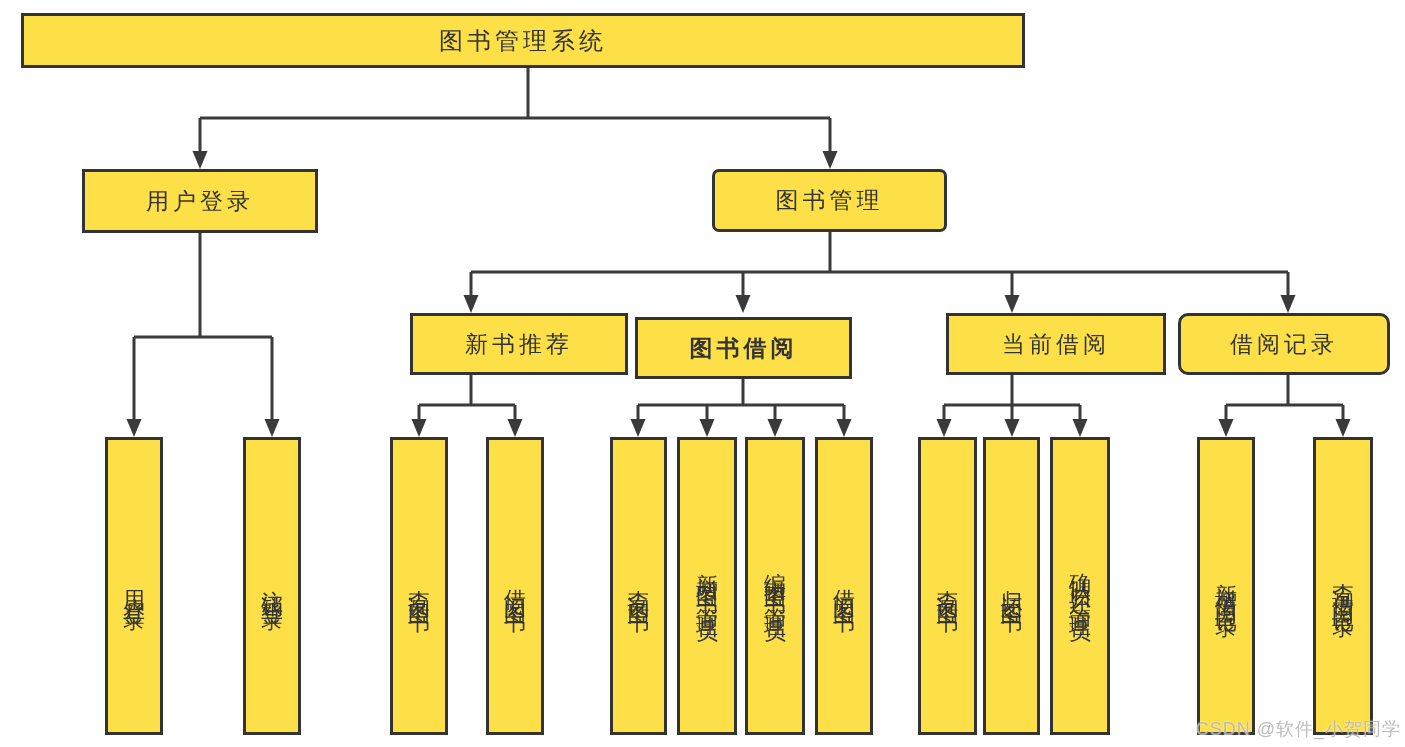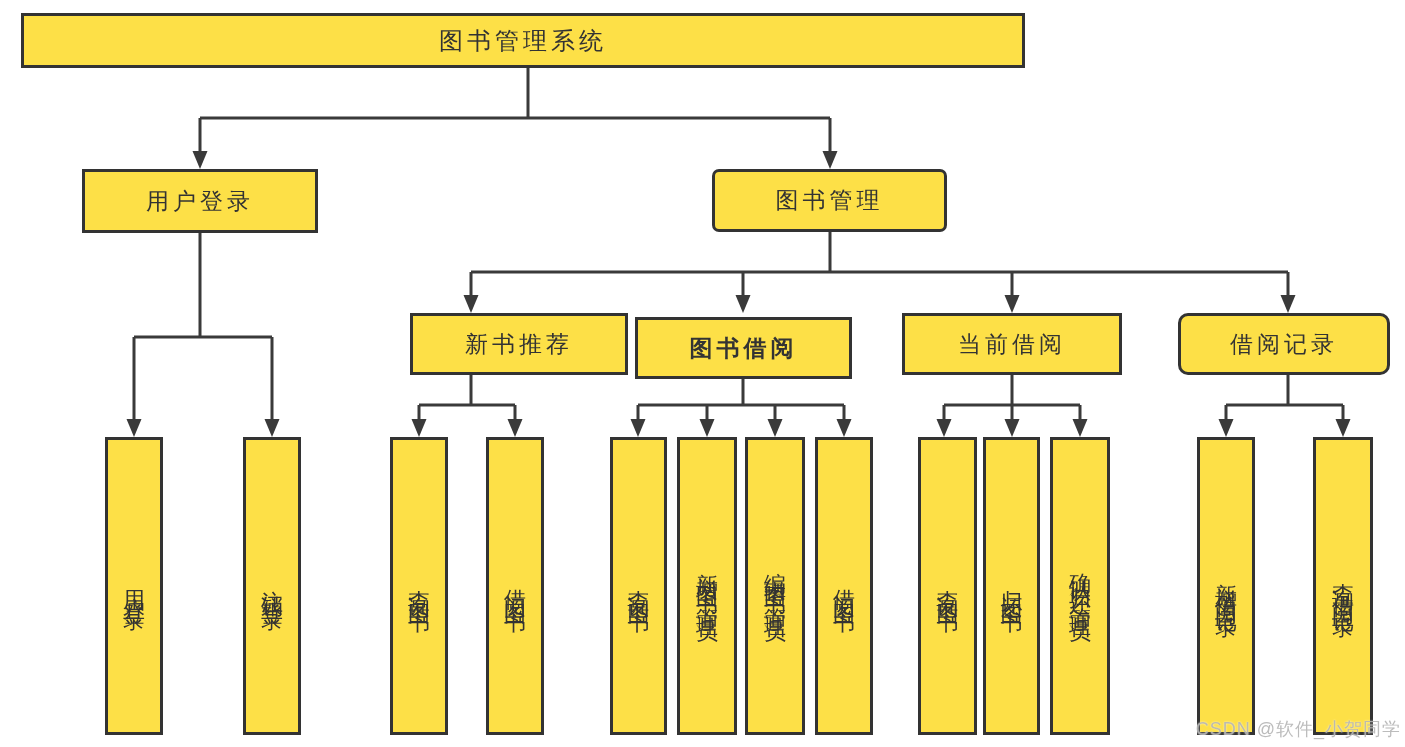--- a/index.html
+++ b/index.html
@@ -110,21 +110,21 @@
     </g>
   </svg>
 
   <div class="node root-node" style="left:21px; top:13px; width:1004px; height:55px;">图书管理系统</div>
 
   <div class="node" style="left:82px; top:169px; width:236px; height:64px;">用户登录</div>
   <div class="node" style="left:712px; top:169px; width:235px; height:63px;border-radius:7px;">图书管理</div>
 
   <div class="node" style="left:362px; top:313px; width:218px; height:62px;margin-left:48px;">新书推荐</div>
   <div class="node" style="left:635px; top:317px; width:217px; height:62px;font-weight:bold;">图书借阅</div>
-  <div class="node" style="left:902px; top:313px; width:220px; height:62px;">当前借阅</div>
+  <div class="node" style="left:946px; top:313px; width:220px; height:62px;">当前借阅</div>
   <div class="node" style="left:1178px; top:313px; width:212px; height:62px;border-radius:10px;">借阅记录</div>
 
   <div class="node leaf" style="left:105px; top:437px; width:58px; height:298px;">用户登录</div>
   <div class="node leaf" style="left:243px; top:437px; width:58px; height:298px;">注销登录</div>
 
   <div class="node leaf" style="left:390px; top:437px; width:58px; height:298px;">查询图书</div>
   <div class="node leaf" style="left:486px; top:437px; width:58px; height:298px;">借阅图书</div>
 
   <div class="node leaf" style="left:610px; top:437px; width:57px; height:298px;">查询图书</div>
   <div class="node leaf" style="left:677px; top:437px; width:60px; height:298px;">新增图书（管理员）</div>

